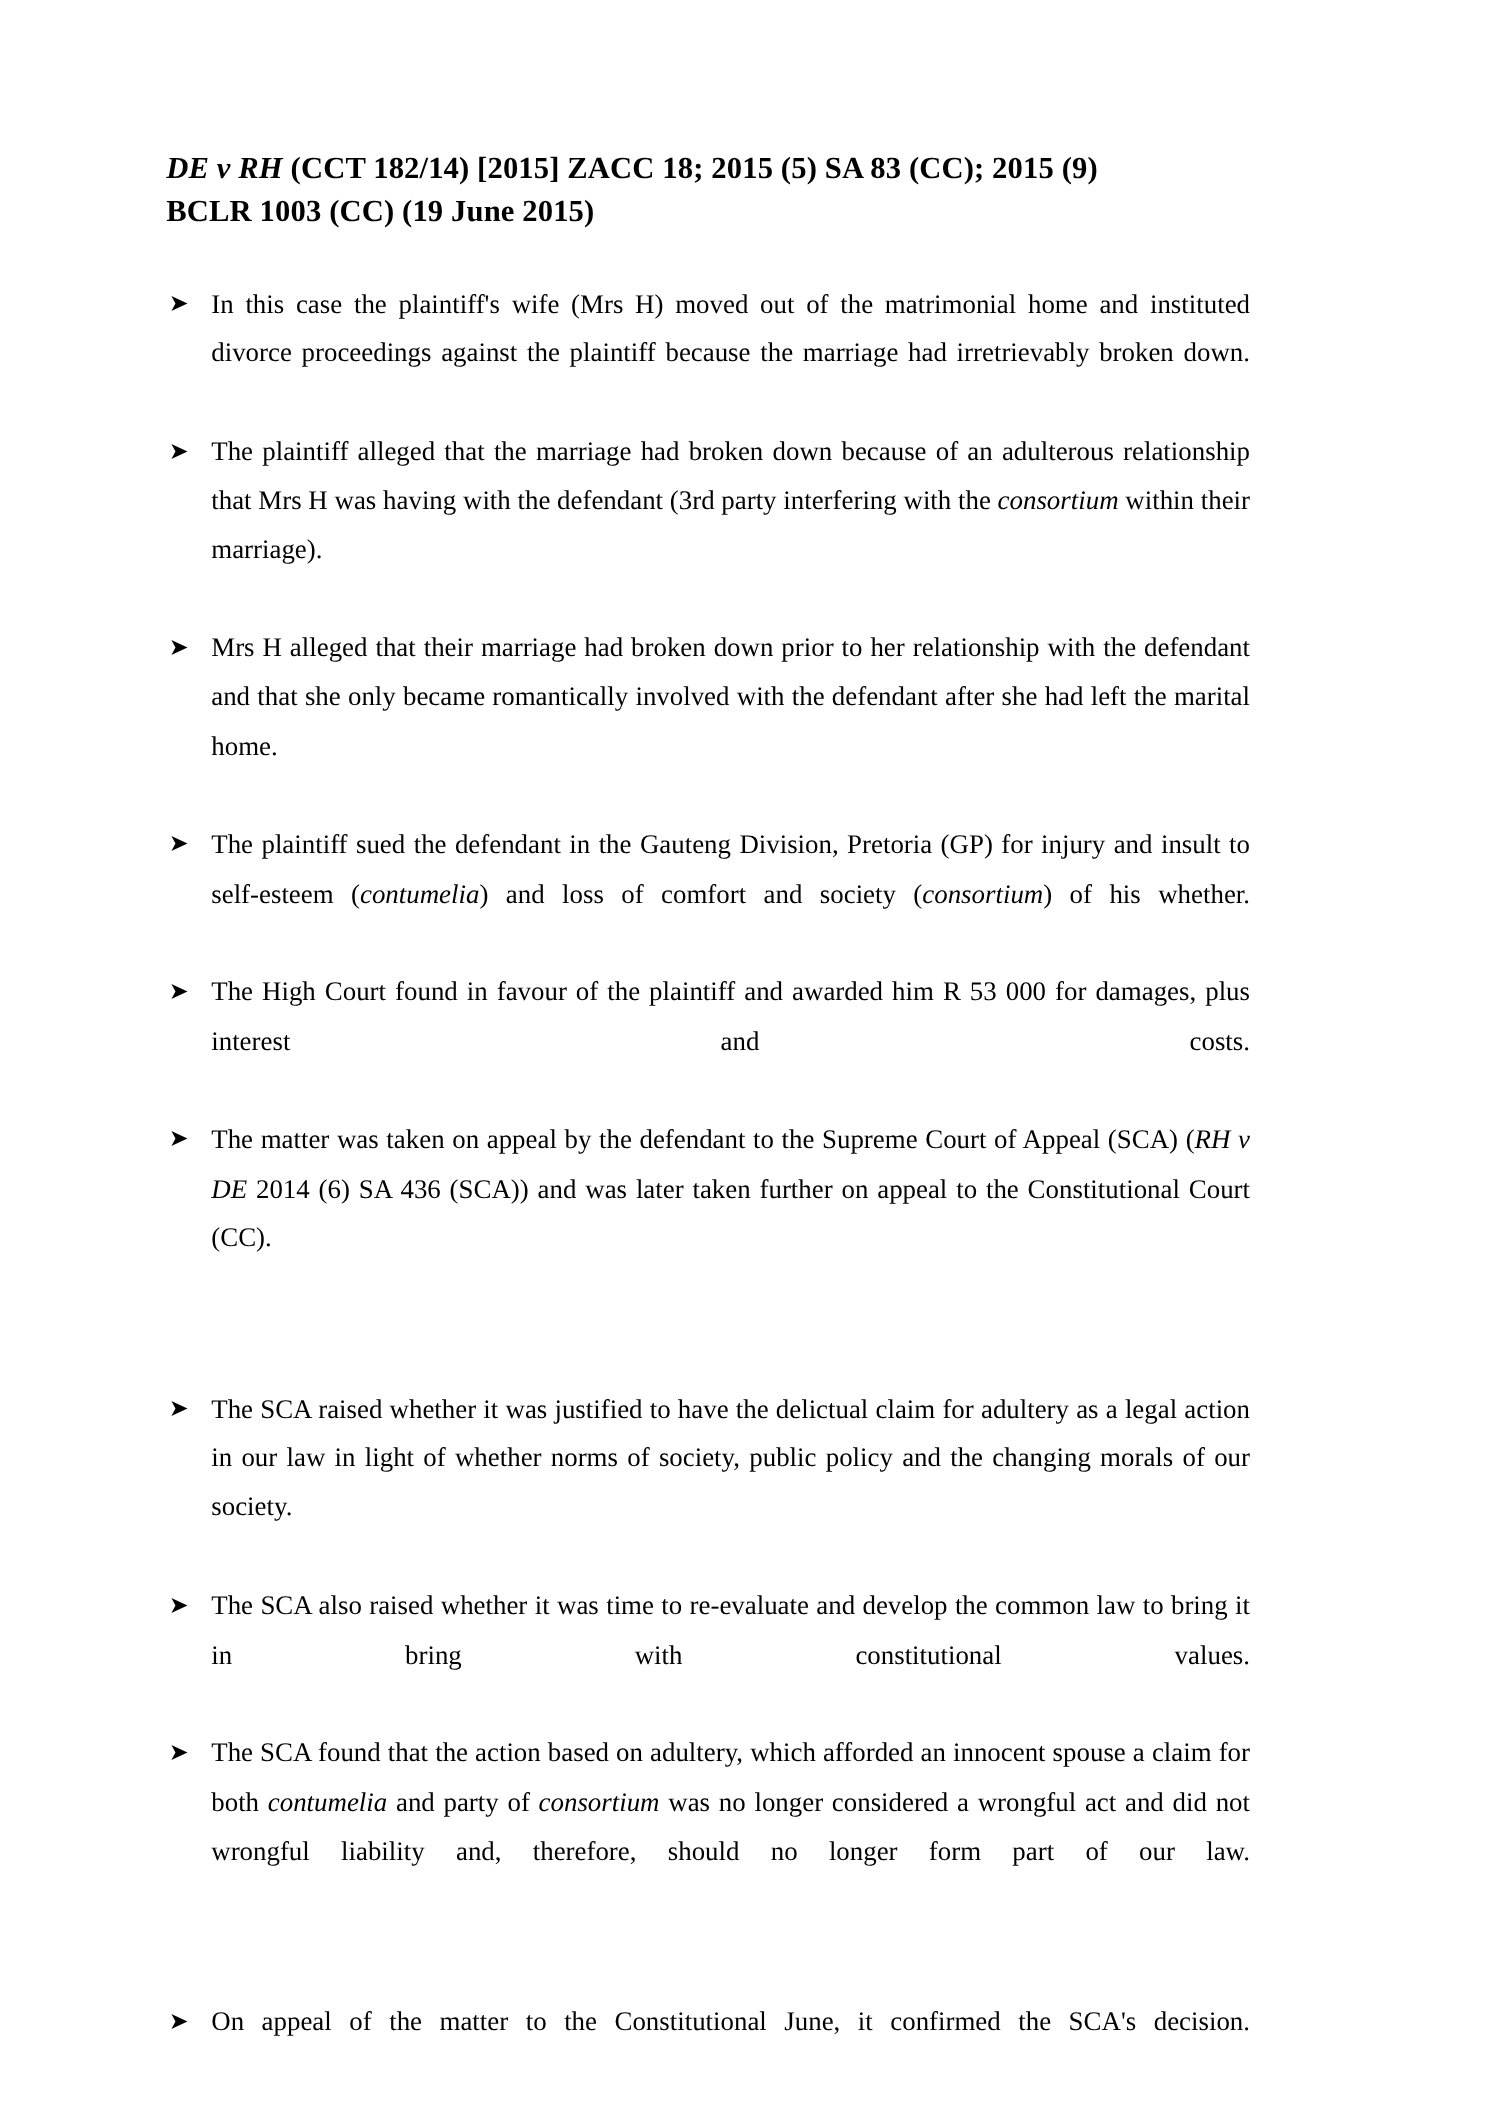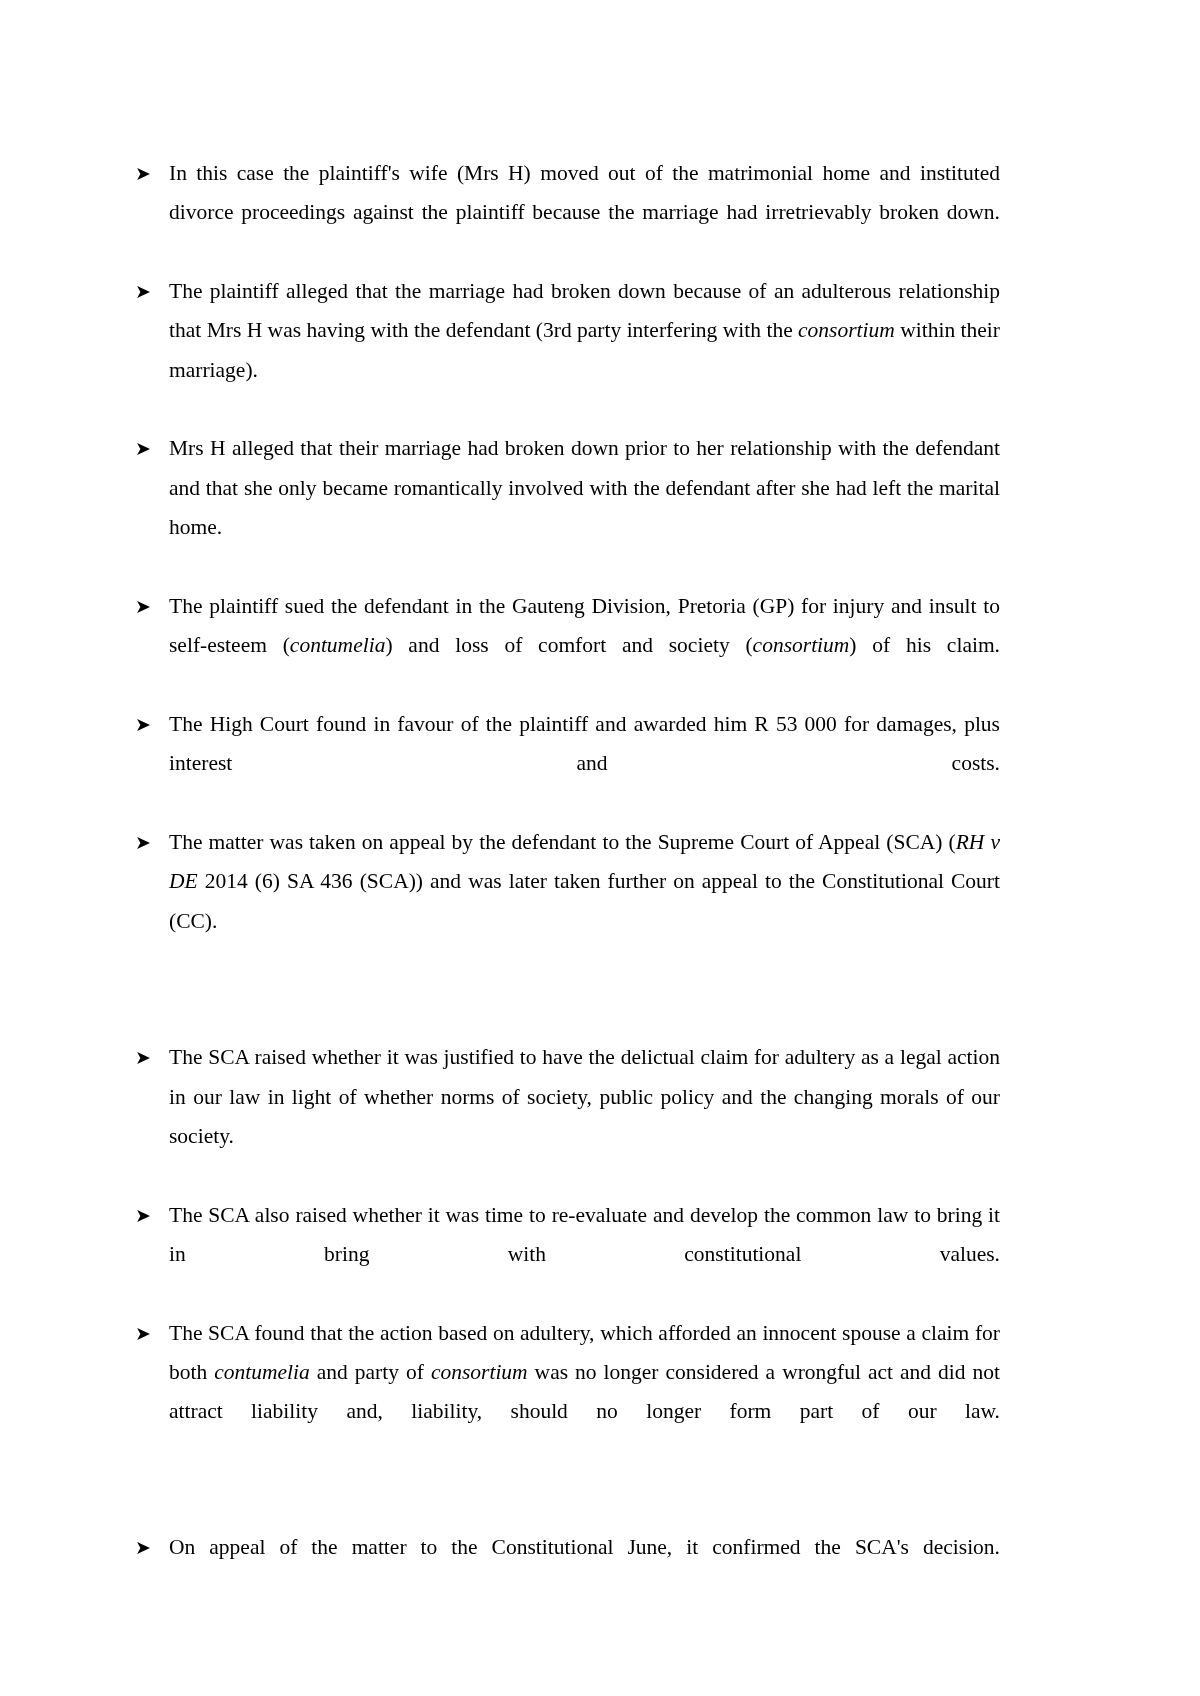--- a/index.html
+++ b/index.html
@@ -81,38 +81,41 @@
     width: 100%;
   }
   i, .ital {
   }
 </style>
 </head>
 <body>
 
 <div class="page">
 
+  <h1 class="doc-title">
+    <span class="case-name">DE v RH</span><span> (CCT 182/14) [2015] ZACC 18; 2015 (5) SA 83 (CC); 2015 (9) BCLR 1003 (CC) (19 June 2015)</span>
+  </h1>
 
   <div class="bullet-group group-1">
     <ul class="bullets">
         <li class="bullet">
           <span class="marker">➤</span>
           <span class="btext">In this case the plaintiff's wife (Mrs H) moved out of the matrimonial home and instituted divorce proceedings against the plaintiff because the marriage had irretrievably broken down.</span>
         </li>
         <li class="bullet">
           <span class="marker">➤</span>
           <span class="btext"><span>The plaintiff alleged that the marriage had broken down because of an adulterous relationship that Mrs H was having with the defendant (3rd party interfering with the </span><i>consortium</i><span> within their marriage).</span></span>
         </li>
         <li class="bullet">
           <span class="marker">➤</span>
           <span class="btext">Mrs H alleged that their marriage had broken down prior to her relationship with the defendant and that she only became romantically involved with the defendant after she had left the marital home.</span>
         </li>
         <li class="bullet">
           <span class="marker">➤</span>
-          <span class="btext"><span>The plaintiff sued the defendant in the Gauteng Division, Pretoria (GP) for injury and insult to self-esteem (</span><i>contumelia</i><span>) and loss of comfort and society (</span><i>consortium</i><span>) of his claim.</span></span>
+          <span class="btext"><span>The plaintiff sued the defendant in the Gauteng Division, Pretoria (GP) for injury and insult to self-esteem (</span><i>contumelia</i><span>) and loss of comfort and society (</span><i>consortium</i><span>) of his whether.</span></span>
         </li>
         <li class="bullet">
           <span class="marker">➤</span>
           <span class="btext">The High Court found in favour of the plaintiff and awarded him R 53 000 for damages, plus interest and costs.</span>
         </li>
         <li class="bullet">
           <span class="marker">➤</span>
           <span class="btext"><span>The matter was taken on appeal by the defendant to the Supreme Court of Appeal (SCA) (</span><i>RH v DE</i><span> 2014 (6) SA 436 (SCA)) and was later taken further on appeal to the Constitutional Court (CC).</span></span>
         </li>
       </ul>
@@ -123,21 +126,21 @@
         <li class="bullet">
           <span class="marker">➤</span>
           <span class="btext">The SCA raised whether it was justified to have the delictual claim for adultery as a legal action in our law in light of whether norms of society, public policy and the changing morals of our society.</span>
         </li>
         <li class="bullet">
           <span class="marker">➤</span>
           <span class="btext">The SCA also raised whether it was time to re-evaluate and develop the common law to bring it in bring with constitutional values.</span>
         </li>
         <li class="bullet">
           <span class="marker">➤</span>
-          <span class="btext"><span>The SCA found that the action based on adultery, which afforded an innocent spouse a claim for both </span><i>contumelia</i><span> and party of </span><i>consortium</i><span> was no longer considered a wrongful act and did not attract liability and, liability, should no longer form part of our law.</span></span>
+          <span class="btext"><span>The SCA found that the action based on adultery, which afforded an innocent spouse a claim for both </span><i>contumelia</i><span> and party of </span><i>consortium</i><span> was no longer considered a wrongful act and did not wrongful liability and, therefore, should no longer form part of our law.</span></span>
         </li>
       </ul>
   </div>
 
   <div class="bullet-group group-3">
     <ul class="bullets">
         <li class="bullet">
           <span class="marker">➤</span>
           <span class="btext">On appeal of the matter to the Constitutional June, it confirmed the SCA's decision.</span>
         </li>

